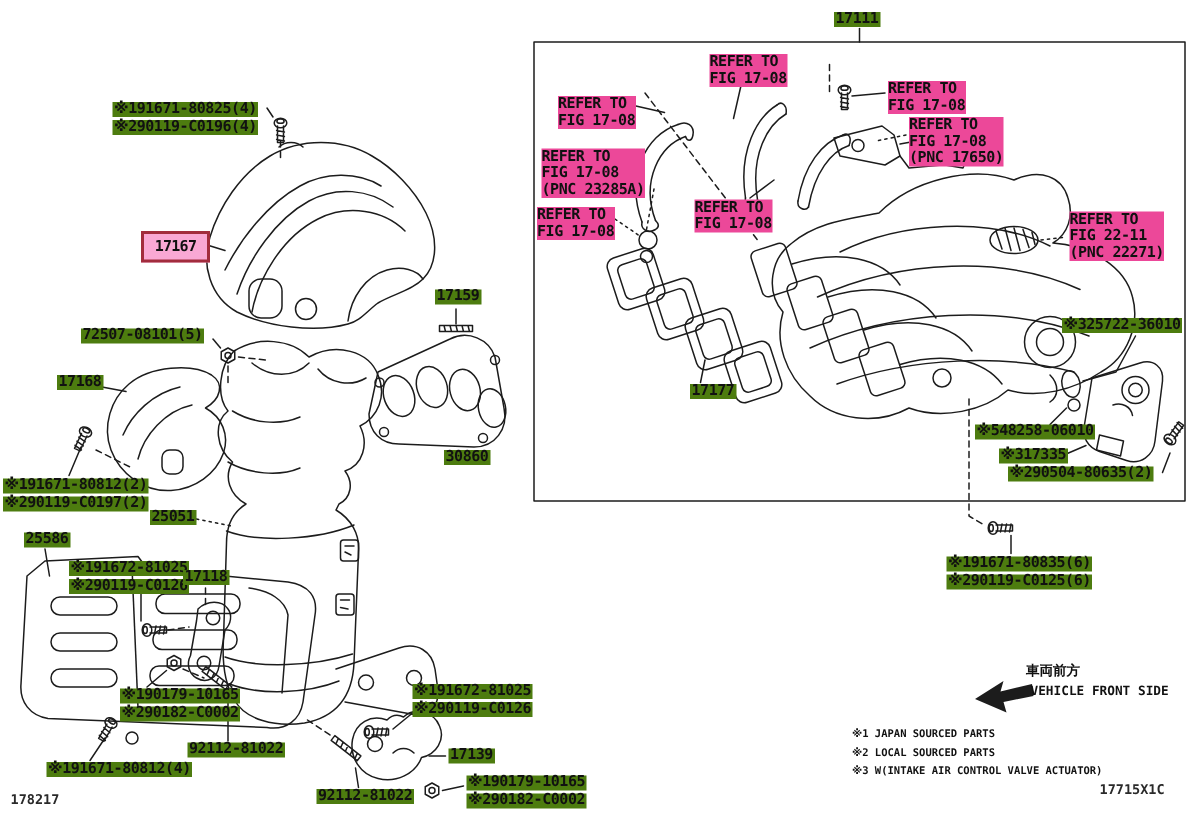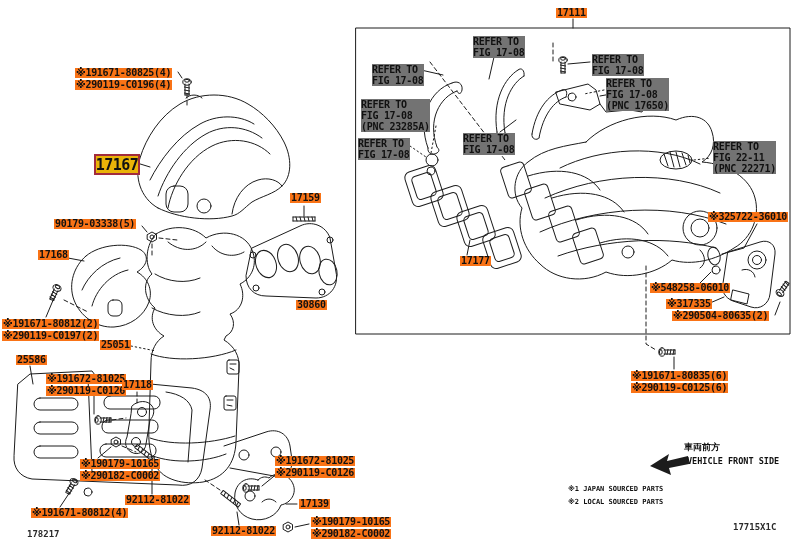--- a/index.html
+++ b/index.html
@@ -7,33 +7,33 @@
   .canvas{position:relative;width:796px;height:549px;background:#fff;overflow:hidden;
           font-family:"DejaVu Sans Mono","DejaVu Sans",monospace;color:var(--txt);}
   #art{position:absolute;left:0;top:0;z-index:1;}
   #art path,#art rect,#art circle,#art ellipse,#art line,#art polyline,#art use,#art g{
      stroke:var(--line);fill:none;stroke-width:1;stroke-linecap:round;stroke-linejoin:round;}
   #art .dash{stroke-dasharray:4 3;}
   #art .dot{stroke-dasharray:1.5 2.8;}
   #art .fillblk{fill:var(--line);stroke:none;}
   #gen-layer{position:absolute;left:0;top:0;width:100%;height:100%;z-index:2;}
   .plabel{position:absolute;font-size:10px;font-weight:700;line-height:10px;
-          letter-spacing:-0.3px;white-space:pre;background:#f97316;padding:0 1px;}
+          letter-spacing:-0.3px;white-space:pre;background:#4d7c0f;padding:0 1px;}
   .rnote{position:absolute;font-size:10px;font-weight:700;line-height:11px;
-         letter-spacing:-0.3px;white-space:pre;background:#737373;}
+         letter-spacing:-0.3px;white-space:pre;background:#ec4899;}
   .legend{position:absolute;left:568px;top:483px;z-index:2;font-size:7px;font-weight:700;
           line-height:12.5px;letter-spacing:0;}
   .vf-jp{position:absolute;left:684px;top:441px;z-index:2;font-size:9px;font-weight:700;text-align:center;}
   .vf-en{position:absolute;left:687px;top:456px;z-index:2;font-size:8.5px;font-weight:700;}
   .figcode{position:absolute;z-index:2;font-size:9px;font-weight:700;color:#2a2a2a;}
-  #code-left{left:7px;top:529px;margin-left:20px;}
+  #code-left{left:7px;top:529px;}
   #code-right{left:733px;top:522px;}
   .hlbox{position:absolute;left:94px;top:154px;width:42px;height:17px;z-index:3;
-         border:2px solid var(--accent);background:#eab308;display:flex;align-items:center;
-         justify-content:center;font-size:15px;font-weight:700;letter-spacing:-0.5px;}
+         border:2px solid var(--accent);background:#f9a8d4;display:flex;align-items:center;
+         justify-content:center;font-size:10px;font-weight:700;letter-spacing:-0.5px;}
 </style>
 </head>
 <body>
 
 <div class="canvas">
 
   <svg id="art" width="796" height="549" viewBox="0 0 796 549">
     <defs>
       <g id="bolt">
         <path d="M-2,2 L-2,13 M2,2 L2,13 M-2,13 L2,13 M-2.6,5 L2.6,6 M-2.6,8 L2.6,9 M-2.6,11 L2.6,12"></path>
@@ -263,21 +263,21 @@
     <path d="M700,283 L711,272"></path>
     <path d="M710,303 L724,297"></path>
     <path d="M775,315 L780,302"></path>
 
     <path class="fillblk" d="M688,456 L667,461 L669,454 L650,466 L671,475 L669,468 L689,464 Z"></path>
   </svg>
 
   <div id="gen-layer">
       <div class="plabel" style="left: 75px; top: 68px; text-align: right;">※191671-80825(4)</div>
       <div class="plabel" style="left: 75px; top: 80px;">※290119-C0196(4)</div>
-      <div class="plabel" style="left: 54px; top: 219px;">90179-03338(5)</div>
+      <div class="plabel" style="left: 54px; top: 219px;">72507-08101(5)</div>
       <div class="plabel" style="left: 38px; top: 250px;">17168</div>
       <div class="plabel" style="left: 2px; top: 319px;">※191671-80812(2)</div>
       <div class="plabel" style="left: 2px; top: 331px;">※290119-C0197(2)</div>
       <div class="plabel" style="left: 100px; top: 340px;">25051</div>
       <div class="plabel" style="left: 16px; top: 355px;">25586</div>
       <div class="plabel" style="left: 46px; top: 374px;">※191672-81025</div>
       <div class="plabel" style="left: 46px; top: 386px;">※290119-C0126</div>
       <div class="plabel" style="left: 122px; top: 380px;">17118</div>
       <div class="plabel" style="left: 80px; top: 459px;">※190179-10165</div>
       <div class="plabel" style="left: 80px; top: 471px;">※290182-C0002</div>
@@ -319,20 +319,21 @@
       <div class="rnote" style="left: 713px; top: 141px;">REFER TO
 FIG 22-11
 (PNC 22271)</div>
     </div>
 
   <div class="hlbox">17167</div>
 
   <div class="legend" id="legend">
       <div>※1 JAPAN SOURCED PARTS</div>
       <div>※2 LOCAL SOURCED PARTS</div>
+      <div>※3 W(INTAKE AIR CONTROL VALVE ACTUATOR)</div>
     </div>
 
   <div class="vf-jp">車両前方</div>
   <div class="vf-en">VEHICLE FRONT SIDE</div>
 
   <div class="figcode" id="code-left">178217</div>
   <div class="figcode" id="code-right">17715X1C</div>
 </div>
 
 </body></html>

